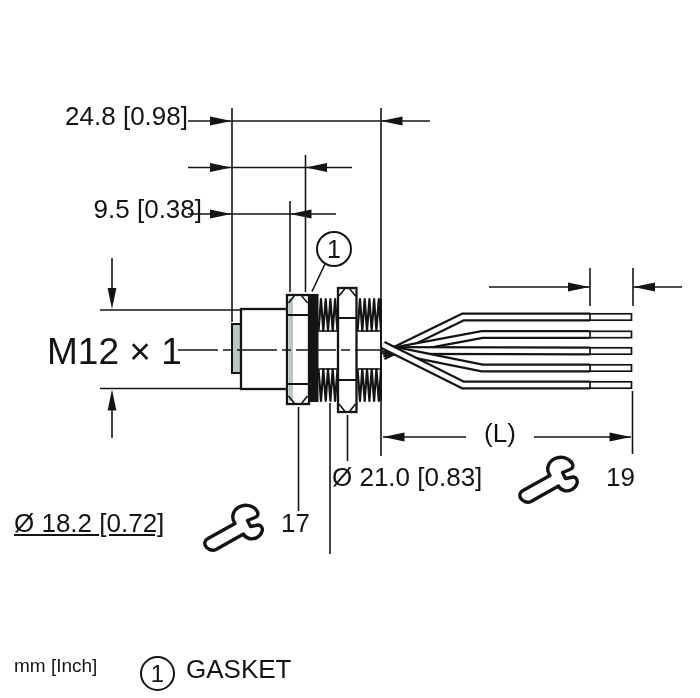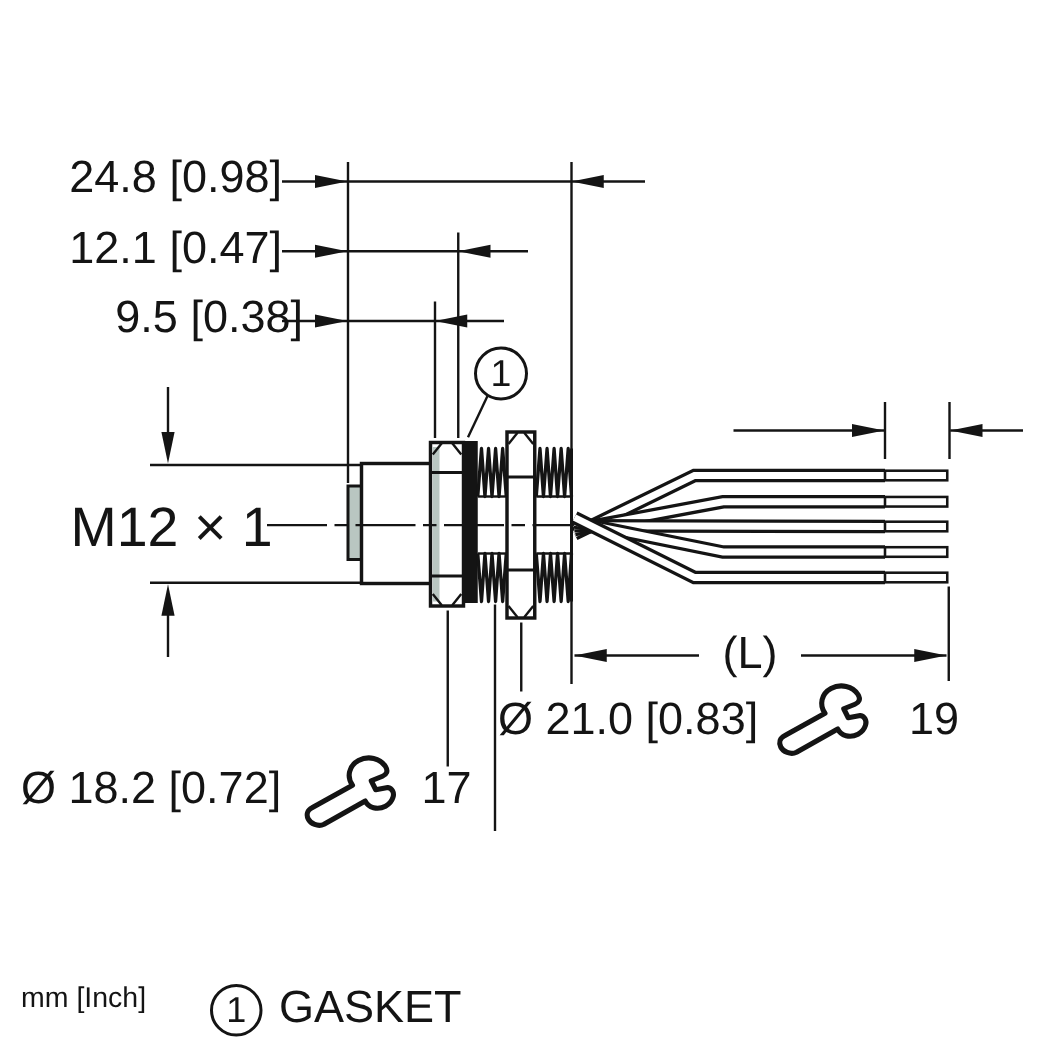--- a/index.html
+++ b/index.html
@@ -1,20 +1,20 @@
 <!DOCTYPE html>
 <html style="--line: #141414; --accent: #b9c6c1;"><head>
 <meta charset="utf-8">
 <style>
   html,body{margin:0;padding:0;background:#fff;}
   .stage{position:relative;width:700px;height:698px;background:#fff;overflow:hidden;
          font-family:"Liberation Sans", sans-serif;color:var(--line,#141414);}
   .stage svg{position:absolute;left:0;top:0;}
   .txt{position:absolute;white-space:nowrap;line-height:1.15;}
-  .t30{font-size:30px;}
+  .t30{font-size:26px;}
   .t31{font-size:37px;}
   .t25{font-size:19px;}
   .right{text-align:right;}
   .center{text-align:center;}
   .badge{position:absolute;width:36px;height:36px;border:2.4px solid var(--line,#141414);
          border-radius:50%;display:flex;align-items:center;justify-content:center;
          font-size:25px;background:#fff;box-sizing:border-box;}
   
   .ln{stroke:var(--line,#141414);stroke-width:1.6;fill:none;}
   .ln2{stroke:var(--line,#141414);stroke-width:2;fill:none;}
@@ -166,32 +166,31 @@
 
     <g transform="translate(203,499)">
       <path class="wrench" d="M2.5,47 C1,44 2,41 5,39.5 L32,24.5 C28,19 29.5,11.5 36,8 C42.5,4.5 50.5,6.5 54,12 C56,15.2 54.5,17.5 52,18.5 L44.5,21.5 L47.5,27.5 L55.5,26 C58.5,26.5 60,29.5 59,32.5 C57.5,37.5 51.5,41 46,39.5 C43.5,38.8 41.5,37.2 40.5,35 L13,50.5 C9,52.5 4,50 2.5,47 Z"></path>
     </g>
     <g transform="translate(518,451)">
       <path class="wrench" d="M2.5,47 C1,44 2,41 5,39.5 L32,24.5 C28,19 29.5,11.5 36,8 C42.5,4.5 50.5,6.5 54,12 C56,15.2 54.5,17.5 52,18.5 L44.5,21.5 L47.5,27.5 L55.5,26 C58.5,26.5 60,29.5 59,32.5 C57.5,37.5 51.5,41 46,39.5 C43.5,38.8 41.5,37.2 40.5,35 L13,50.5 C9,52.5 4,50 2.5,47 Z"></path>
     </g>
   </svg>
 
   <div class="txt t30 right" style="left:18px;top:102px;width:170px;">24.8 [0.98]</div>
-  <div class="txt t30 right" style="left:18px;top:149px;width:170px;">12.1 [0.47]</div>
   <div class="txt t30 right" style="left:32px;top:195px;width:170px;">9.5 [0.38]</div>
 
 
   <div class="txt t31 center" style="left:47px;top:331px;width:130px;">M12 × 1</div>
 
   <div class="txt t30 center" style="left:460px;top:419px;width:80px;">(L)</div>
 
   <div class="txt t30" style="left:332px;top:463px;">Ø 21.0 [0.83]</div>
   <div class="txt t30" style="left:606px;top:463px;">19</div>
 
-  <div class="txt t30" style="left:14px;top:509px;">Ø 18.2 [0.72]</div>
+  <div class="txt t30" style="left:14px;top:509px;text-decoration:underline;">Ø 18.2 [0.72]</div>
   <div class="txt t30" style="left:281px;top:509px;">17</div>
 
 
   <div class="badge" style="left:316px;top:231px;">
     <span>1</span>
   </div>
 
   <div class="txt t25" style="left:14px;top:655px;">mm [Inch]</div>
   <div class="badge" style="left:140px;top:656px;width:35px;height:35px;font-size:24px;">
     <span>1</span>

